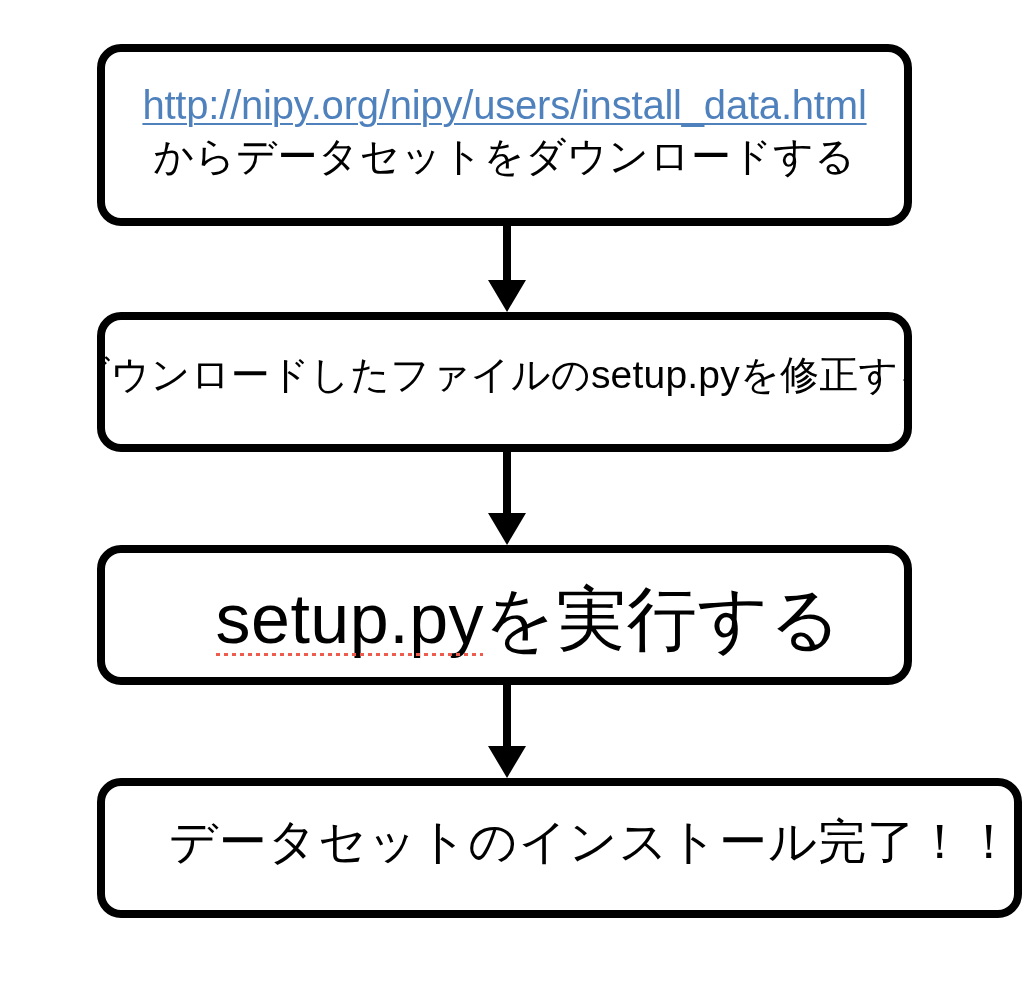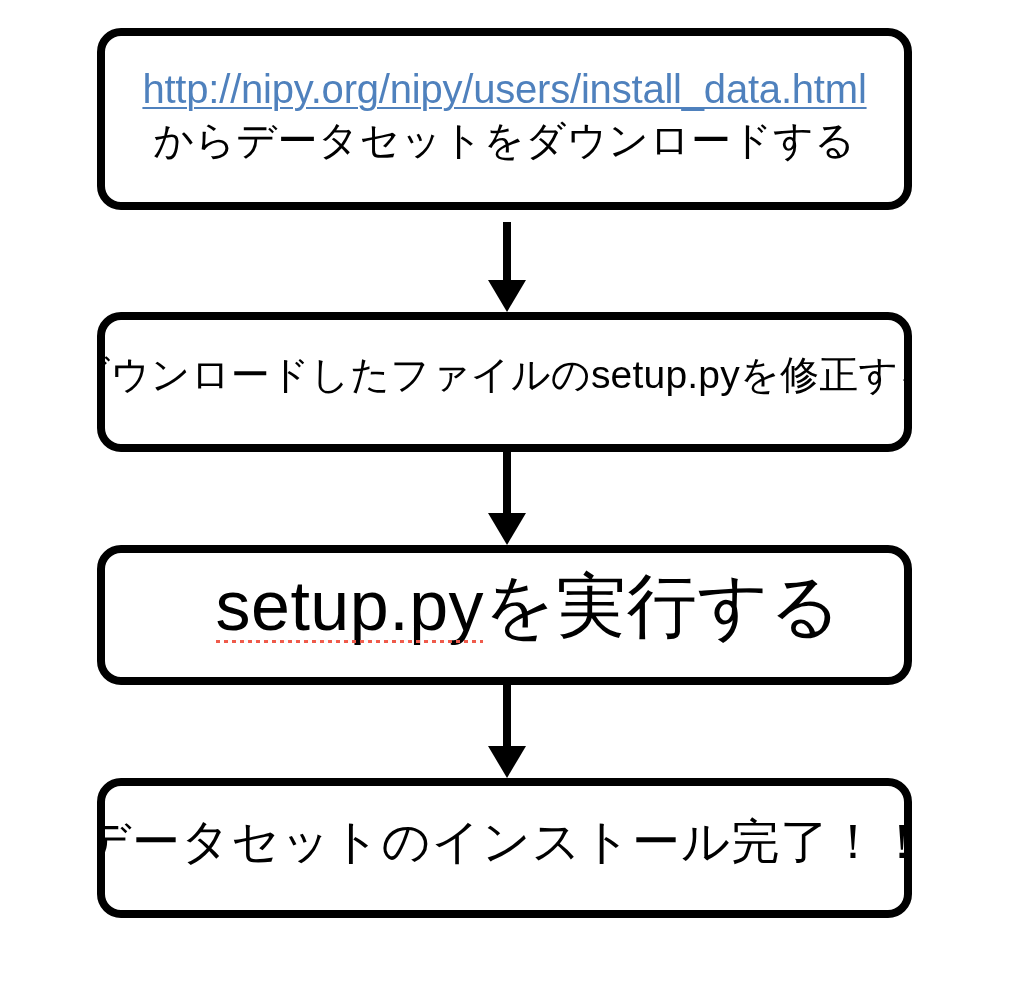--- a/index.html
+++ b/index.html
@@ -26,24 +26,24 @@
     background: #ffffff;
     border: 8px solid #000000;
     border-radius: 24px;
     display: flex;
     flex-direction: column;
     align-items: center;
     text-align: center;
     overflow: hidden;
   }
 
-  #node-1 { left: 97px; top: 28px;  width: 815px; height: 182px; justify-content: flex-start; padding-top: 30px; }
+  #node-1 { left: 97px; top: 44px;  width: 815px; height: 182px; justify-content: flex-start; padding-top: 30px; }
   #node-2 { left: 97px; top: 312px; width: 815px; height: 140px; justify-content: flex-start; padding-top: 32px; }
-  #node-3 { left: 97px; top: 545px; width: 815px; height: 140px; justify-content: flex-start; padding-top: 10px; padding-left: 48px; }
-  #node-4 { left: 97px; top: 778px; width: 815px; height: 140px; justify-content: flex-start; padding-top: 28px; }
+  #node-3 { left: 97px; top: 545px; width: 815px; height: 140px; justify-content: center; padding-top: 10px; padding-left: 48px; }
+  #node-4 { left: 97px; top: 778px; width: 925px; height: 140px; justify-content: flex-start; padding-top: 28px; align-items: flex-end; }
 
   .line {
     display: block;
     white-space: nowrap;
     line-height: 1.18;
   }
 
   
   .url-line {
     font-size: 40px;

